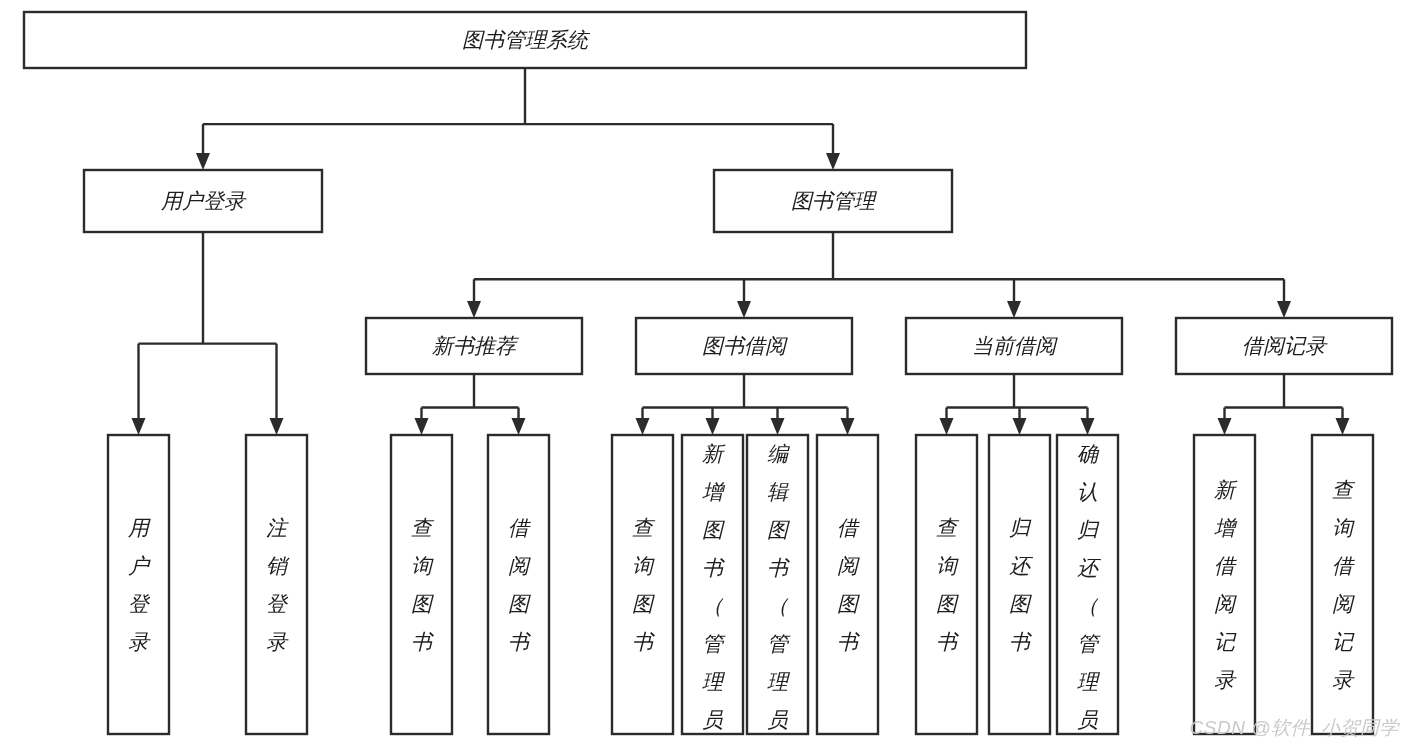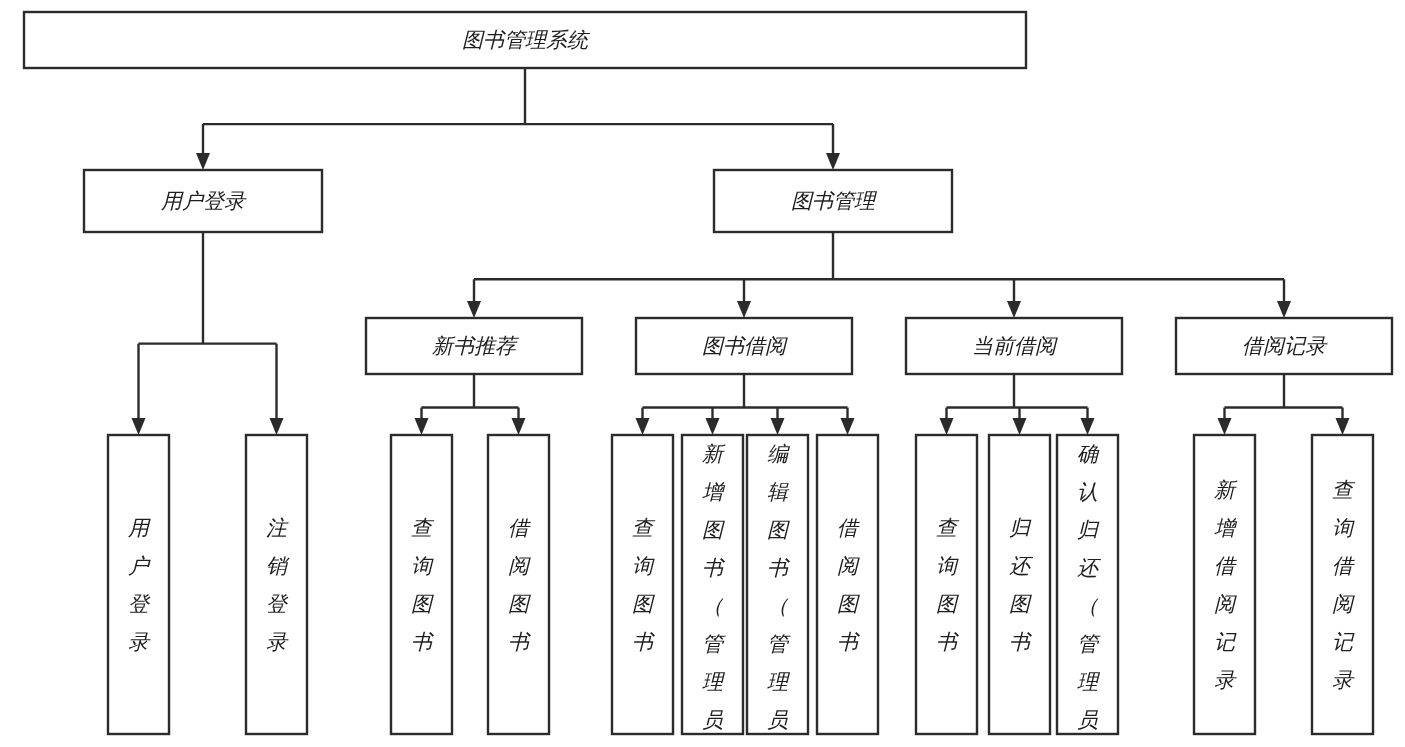--- a/index.html
+++ b/index.html
@@ -218,13 +218,14 @@
         <g>
           <rect x="1190" y="435" width="61" height="299" class="node-box"></rect>
           <text x="1220.5" y="496.5" class="node-label-v"><tspan x="1220.5" dy="0">新</tspan><tspan x="1220.5" dy="38">增</tspan><tspan x="1220.5" dy="38">借</tspan><tspan x="1220.5" dy="38">阅</tspan><tspan x="1220.5" dy="38">记</tspan><tspan x="1220.5" dy="38">录</tspan></text>
         </g>
         <g>
           <rect x="1308" y="435" width="61" height="299" class="node-box"></rect>
           <text x="1338.5" y="496.5" class="node-label-v"><tspan x="1338.5" dy="0">查</tspan><tspan x="1338.5" dy="38">询</tspan><tspan x="1338.5" dy="38">借</tspan><tspan x="1338.5" dy="38">阅</tspan><tspan x="1338.5" dy="38">记</tspan><tspan x="1338.5" dy="38">录</tspan></text>
         </g>
       </g>
   </svg>
+  <div class="watermark">CSDN @软件_小贺同学</div>
 </div>
 
 </body></html>

